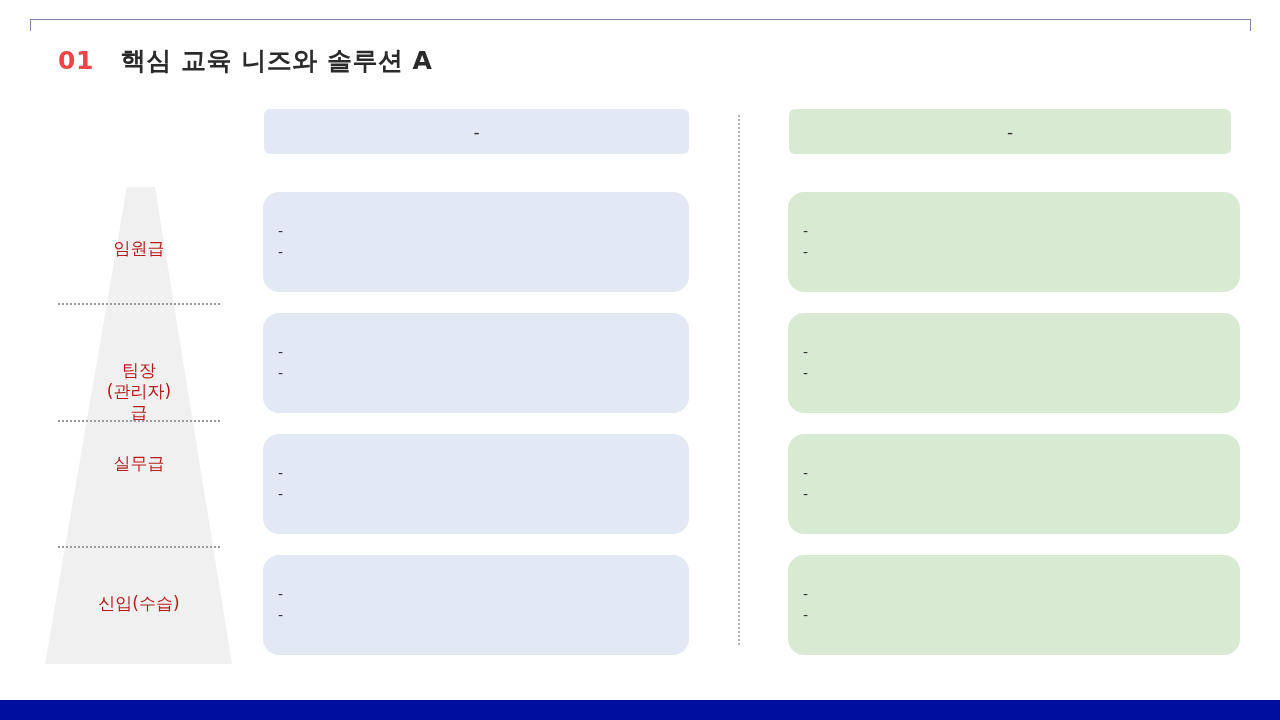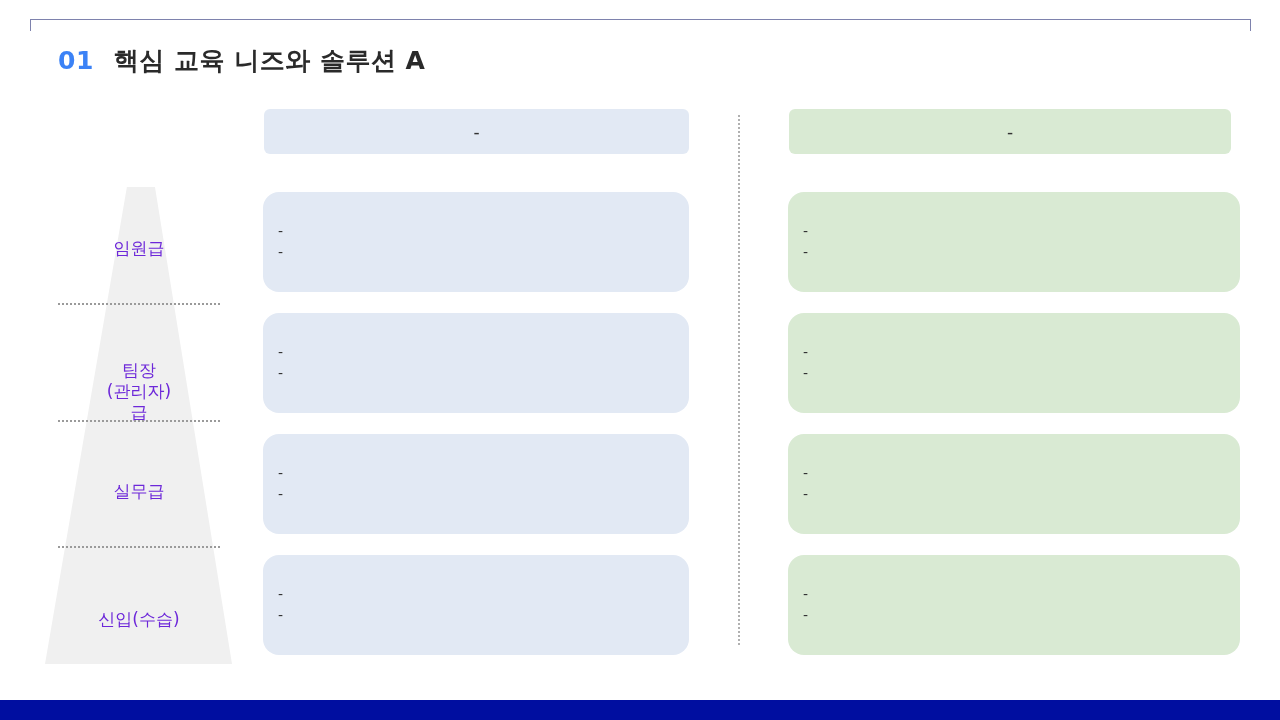--- a/index.html
+++ b/index.html
@@ -7,30 +7,30 @@
     body { position: relative; font-family: "DejaVu Sans", "Liberation Sans", sans-serif; color: #222; }
 
     .top-frame {
       position: absolute; left: 30px; top: 19px; width: 1221px; height: 12px;
       border-top: 1.5px solid #7e82ad; border-left: 1.5px solid #7e82ad; border-right: 1.5px solid #7e82ad;
     }
     .title {
       position: absolute; left: 58px; top: 44px; font-size: 25px; font-weight: bold; color: #2a2a2a;
       letter-spacing: 0.5px; white-space: nowrap;
     }
-    .title .num { color: #3b82f6; margin-right: 20px; }
+    .title .num { color: #ef4444; margin-right: 27px; }
 
     .pyramid {
       position: absolute; left: 45px; top: 187px; width: 187px; height: 477px;
       background: #f0f0f0;
       clip-path: polygon(43.8% 0%, 58.8% 0%, 100% 100%, 0% 100%);
     }
     .level-label {
       position: absolute; left: 60px; width: 158px; text-align: center; font-size: 17px;
-      line-height: 21px; color: #6d28d9;
+      line-height: 21px; color: #b91c1c;
     }
     .h-dots {
       position: absolute; left: 58px; width: 162px; height: 0;
       border-top: 2px dotted #9a9a9a;
     }
     .v-dots {
       position: absolute; left: 738px; top: 115px; width: 0; height: 530px;
       border-left: 2px dotted #b0b0b0;
     }
 
@@ -69,26 +69,26 @@
 </div>
 <div class="h-dots" style="top:303px;"></div>
 
 <div class="level-label" style="top:360px;">
   <div>팀장</div>
   <div>(관리자)</div>
   <div>급</div>
 </div>
 <div class="h-dots" style="top:420px;"></div>
 
-<div class="level-label" style="top:481px;">
+<div class="level-label" style="top:453px;">
   <div>실무급</div>
 </div>
 <div class="h-dots" style="top:546px;"></div>
 
-<div class="level-label" style="top:593px;margin-top:16px;">
+<div class="level-label" style="top:593px;">
   <div>신입(수습)</div>
 </div>
 
 <div class="col-header blue">
   <span>-</span>
 </div>
 <div class="col-header green">
   <span>-</span>
 </div>
 

